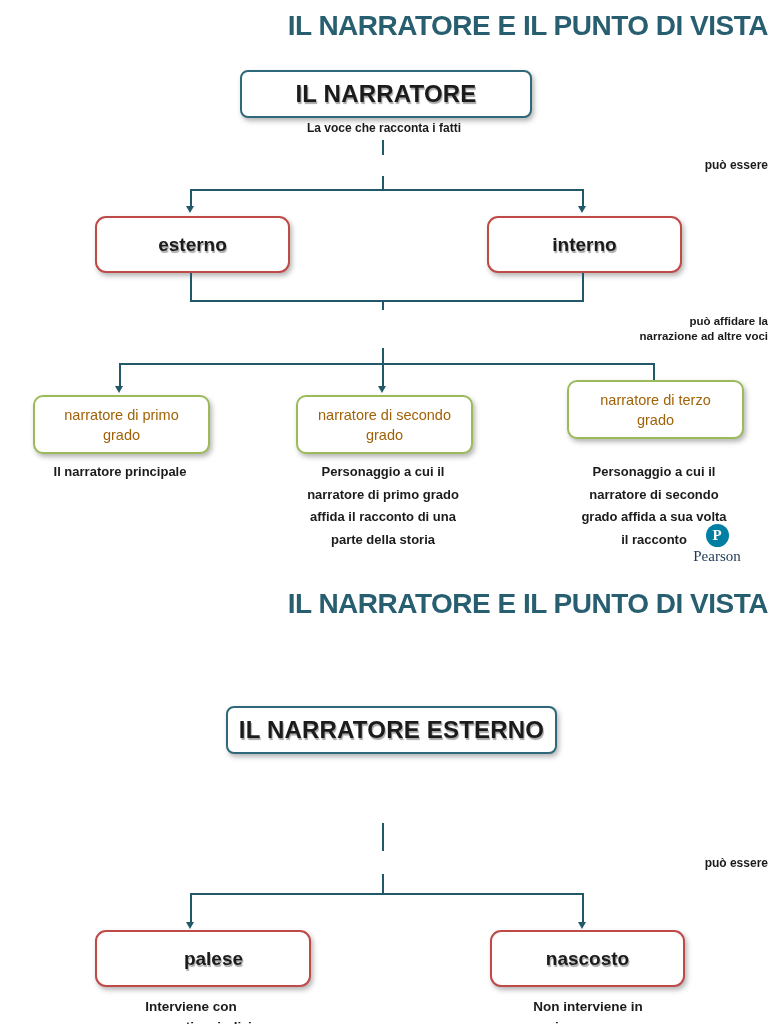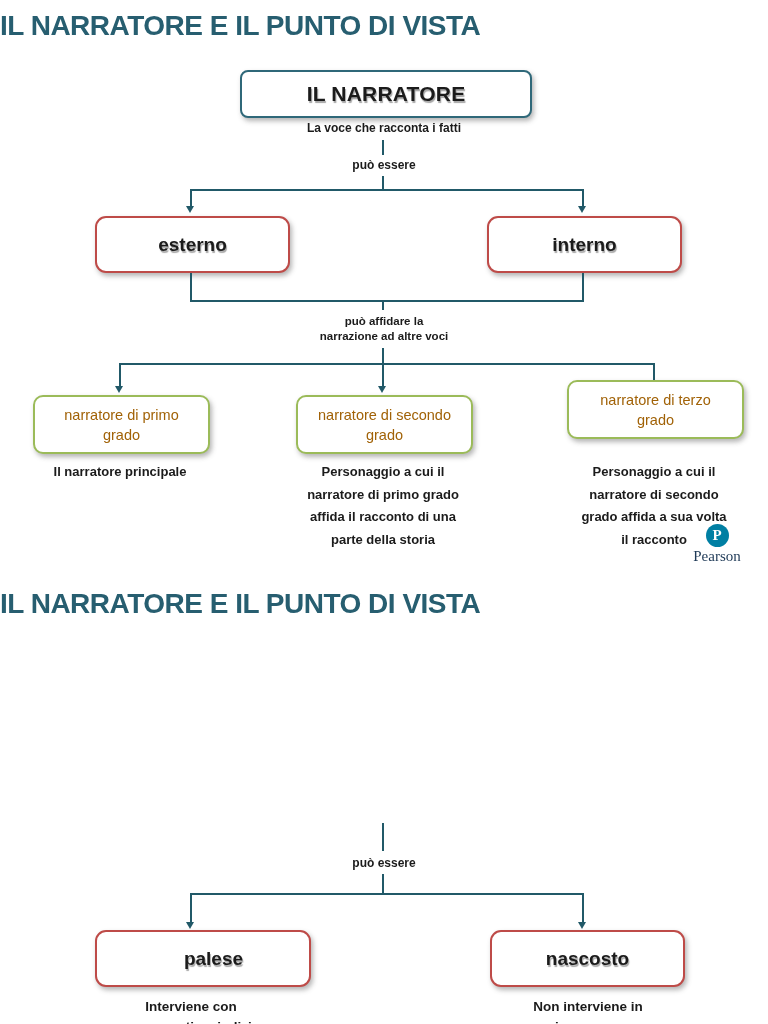--- a/index.html
+++ b/index.html
@@ -6,33 +6,33 @@
   body{
     width:768px;height:1024px;position:relative;background:#ffffff;
     font-family:"Liberation Sans", sans-serif;color:#1b1b1b;overflow:hidden;
   }
   .slide{position:absolute;left:0;width:768px;overflow:hidden;background:#fff;}
   #slide1{top:0;height:576px;}
   #slide2{top:576px;height:448px;}
   .abs{position:absolute;}
   .pre{white-space:pre-line;}
   .slide-title{
-    left:0;width:768px;text-align:left;
+    left:0;width:768px;text-align:right;
     font-size:28px;font-weight:bold;color:#275E70;letter-spacing:-0.5px;
   }
   .node{
     display:flex;align-items:center;justify-content:center;text-align:center;
     background:#fff;border-radius:10px;
     box-shadow:2px 3px 5px rgba(90,90,90,0.45);
   }
-  .teal-node{border:2px solid #2F6879;border-radius:8px;font-size:21px;font-weight:bold;letter-spacing:0.2px;text-shadow:1px 1.5px 1px rgba(0,0,0,0.35);}
+  .teal-node{border:2px solid #2F6879;border-radius:8px;font-size:24px;font-weight:bold;letter-spacing:0.2px;text-shadow:1px 1.5px 1px rgba(0,0,0,0.35);}
   .red-node{border:2.5px solid #BE4B48;border-radius:11px;font-size:19px;font-weight:bold;text-shadow:1px 1.5px 1px rgba(0,0,0,0.35);}
   .green-node{border:2px solid #9BBB59;border-radius:10px;font-size:14.5px;line-height:20px;color:#a16207;}
   .caption{left:0;width:768px;text-align:center;font-size:12px;font-weight:600;}
-  .rel-label{left:0;width:768px;text-align:center;font-size:11.5px;font-weight:600;line-height:15px;}
+  .rel-label{left:0;width:768px;text-align:right;font-size:11.5px;font-weight:600;line-height:15px;}
   .vl{width:2px;background:#215968;}
   .hl{height:2px;background:#215968;}
   .ahead{width:0;height:0;border-left:4.5px solid transparent;border-right:4.5px solid transparent;border-top:7px solid #215968;}
   .desc{text-align:center;font-size:13px;font-weight:600;line-height:22.5px;}
   .desc2{text-align:center;font-size:13.5px;font-weight:600;line-height:20px;}
   .bullets{left:0;width:768px;text-align:center;font-size:14.5px;font-weight:600;line-height:19px;}
   .brand{text-align:center;}
   .brand-circle{
     display:block;margin:0 auto;width:23px;height:23px;border-radius:50%;
     background:#007FA3;color:#ffffff;font-family:"Liberation Serif",serif;
@@ -112,20 +112,23 @@
   <div class="abs brand" style="left:679px;top:524px;width:76px;">
     <span class="brand-circle">P</span>
     <div class="brand-name">Pearson</div>
   </div>
 </div>
 
 <div id="slide2" class="slide">
 
   <div class="abs slide-title" style="top:12px;">IL NARRATORE E IL PUNTO DI VISTA</div>
 
+  <div class="abs node teal-node" style="left:226px;top:130px;width:327px;height:44px;">
+    <span>IL NARRATORE ESTERNO</span>
+  </div>
 
 
   <div class="abs vl" style="left:382px;top:247px;height:28px;"></div>
   <div class="abs rel-label" style="top:280px;font-size:12px;">può essere</div>
   <div class="abs vl" style="left:382px;top:298px;height:20px;"></div>
   <div class="abs hl" style="left:190px;top:317px;width:394px;"></div>
   <div class="abs vl" style="left:190px;top:317px;height:29px;"></div>
   <div class="abs ahead" style="left:186px;top:346px;"></div>
   <div class="abs vl" style="left:582px;top:317px;height:29px;"></div>
   <div class="abs ahead" style="left:578px;top:346px;"></div>

